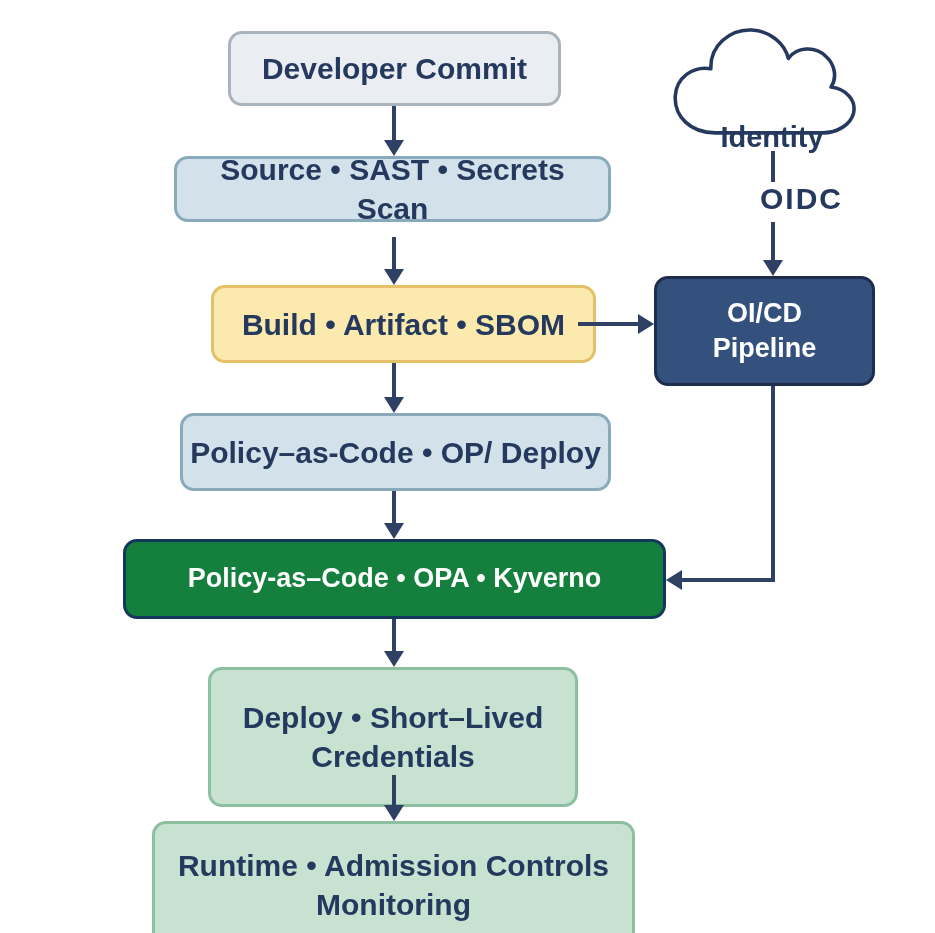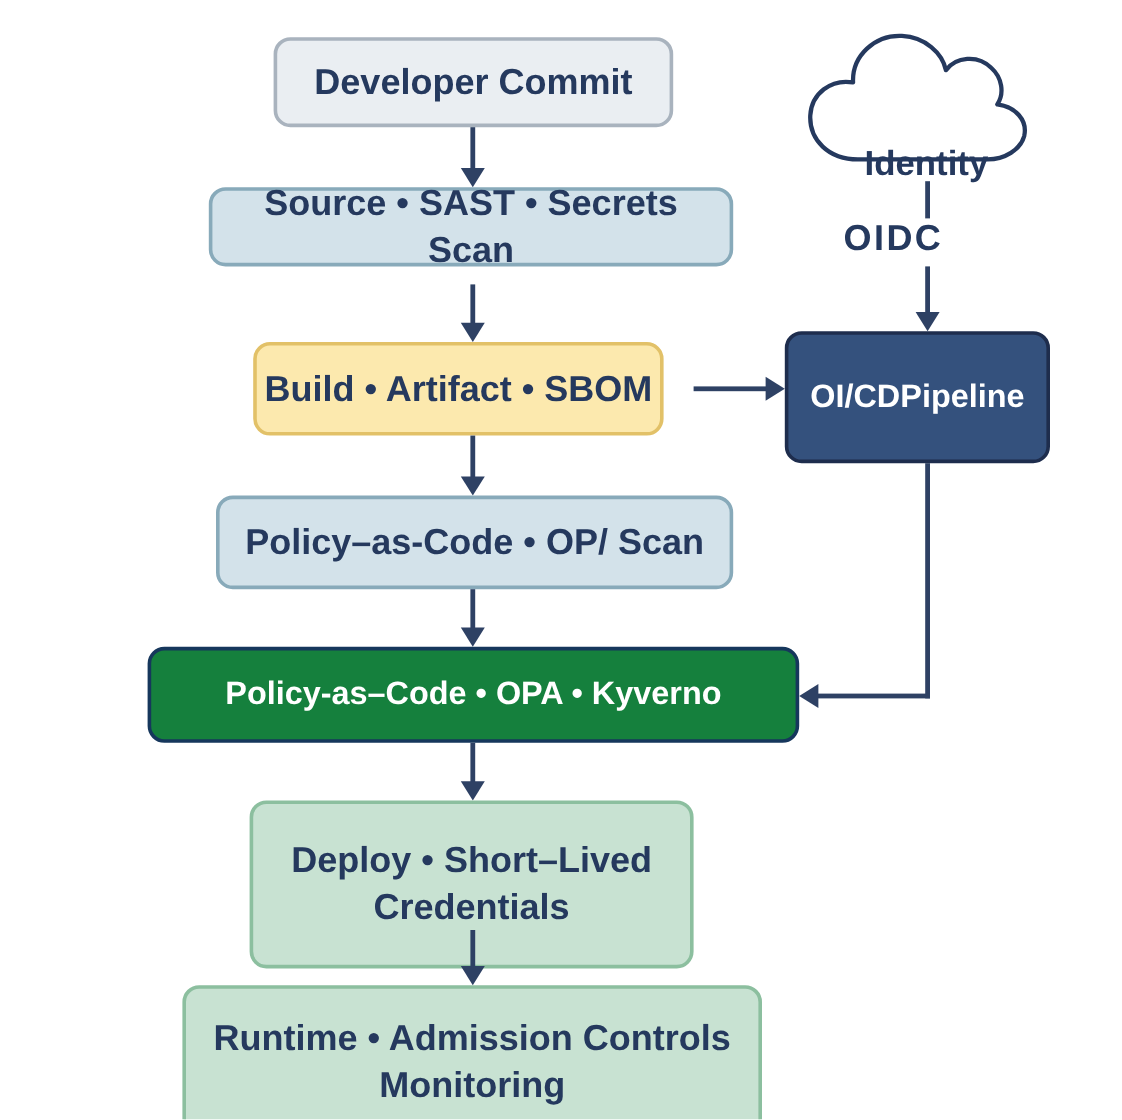--- a/index.html
+++ b/index.html
@@ -50,21 +50,21 @@
 
   
   .cloud-svg { position: absolute; left: 662px; top: 18px; width: 220px; height: 136px; }
   .cloud-svg path { fill: var(--cloud_fill, #ffffff); stroke: var(--ink, #25395e); stroke-width: 3.5; stroke-linejoin: round; }
   .cloud-label {
     position: absolute; left: 662px; top: 78px; width: 220px;
     text-align: center; font-size: 29px; font-weight: 600; color: var(--ink, #25395e); margin-top: 43px;
   }
   .oidc-label {
     position: absolute; left: 703px; top: 182px; width: 140px;
-    text-align: left; font-size: 30px; font-weight: 600; letter-spacing: 2px;
+    text-align: right; font-size: 30px; font-weight: 600; letter-spacing: 2px;
     color: var(--ink, #25395e); background: var(--bg, #ffffff);
   }
 </style>
 </head>
 <body>
 
 <div class="canvas">
 
   <svg class="cloud-svg" viewBox="0 0 216 132">
     <path d="M 52 112
@@ -94,37 +94,37 @@
   <div class="stem-v" style="left:392px; top:106px; height:36px;"></div>
   <div class="head-down" style="left:384px; top:140px;"></div>
 
   <div class="node" style="left: 174px; top: 156px; width: 437px; height: 66px; background: rgb(211, 226, 234); border-color: rgb(136, 170, 186);">
     <span class="lbl">Source • SAST • Secrets Scan</span>
   </div>
 
   <div class="stem-v" style="left:392px; top:237px; height:34px;"></div>
   <div class="head-down" style="left:384px; top:269px;"></div>
 
-  <div class="node" style="left: 211px; top: 285px; width: 342px; height: 78px; background: rgb(252, 233, 174); border-color: rgb(226, 193, 104);">
+  <div class="node" style="left: 211px; top: 285px; width: 385px; height: 78px; background: rgb(252, 233, 174); border-color: rgb(226, 193, 104);">
     <span class="lbl">Build • Artifact • SBOM</span>
   </div>
 
   <div class="stem-h" style="left:578px; top:322px; width:62px;"></div>
   <div class="head-right" style="left:638px; top:314px;"></div>
 
-  <div class="node dark" style="left: 654px; top: 276px; width: 221px; height: 110px; flex-direction: row; background: rgb(52, 81, 125); border-color: rgb(30, 45, 77); color: rgb(255, 255, 255);">
+  <div class="node dark" style="left: 654px; top: 276px; width: 221px; height: 110px; flex-direction: column; background: rgb(52, 81, 125); border-color: rgb(30, 45, 77); color: rgb(255, 255, 255);">
     <span class="lbl">OI/CD</span>
     <span class="lbl">Pipeline</span>
   </div>
 
   <div class="stem-v" style="left:392px; top:363px; height:36px;"></div>
   <div class="head-down" style="left:384px; top:397px;"></div>
 
   <div class="node" style="left: 180px; top: 413px; width: 431px; height: 78px; background: rgb(211, 226, 234); border-color: rgb(136, 170, 186);">
-    <span class="lbl">Policy–as-Code • OP/ Scan</span>
+    <span class="lbl">Policy–as-Code • OP/ Deploy</span>
   </div>
 
   <div class="stem-v" style="left:392px; top:491px; height:34px;"></div>
   <div class="head-down" style="left:384px; top:523px;"></div>
 
   <div class="stem-v" style="left:771px; top:386px; height:196px;"></div>
   <div class="stem-h" style="left:680px; top:578px; width:95px;"></div>
   <div class="head-left" style="left:666px; top:570px;"></div>
 
   <div class="node dark" style="left: 123px; top: 539px; width: 543px; height: 80px; background: #15803d; border-color: rgb(22, 55, 92); color: rgb(255, 255, 255);">

